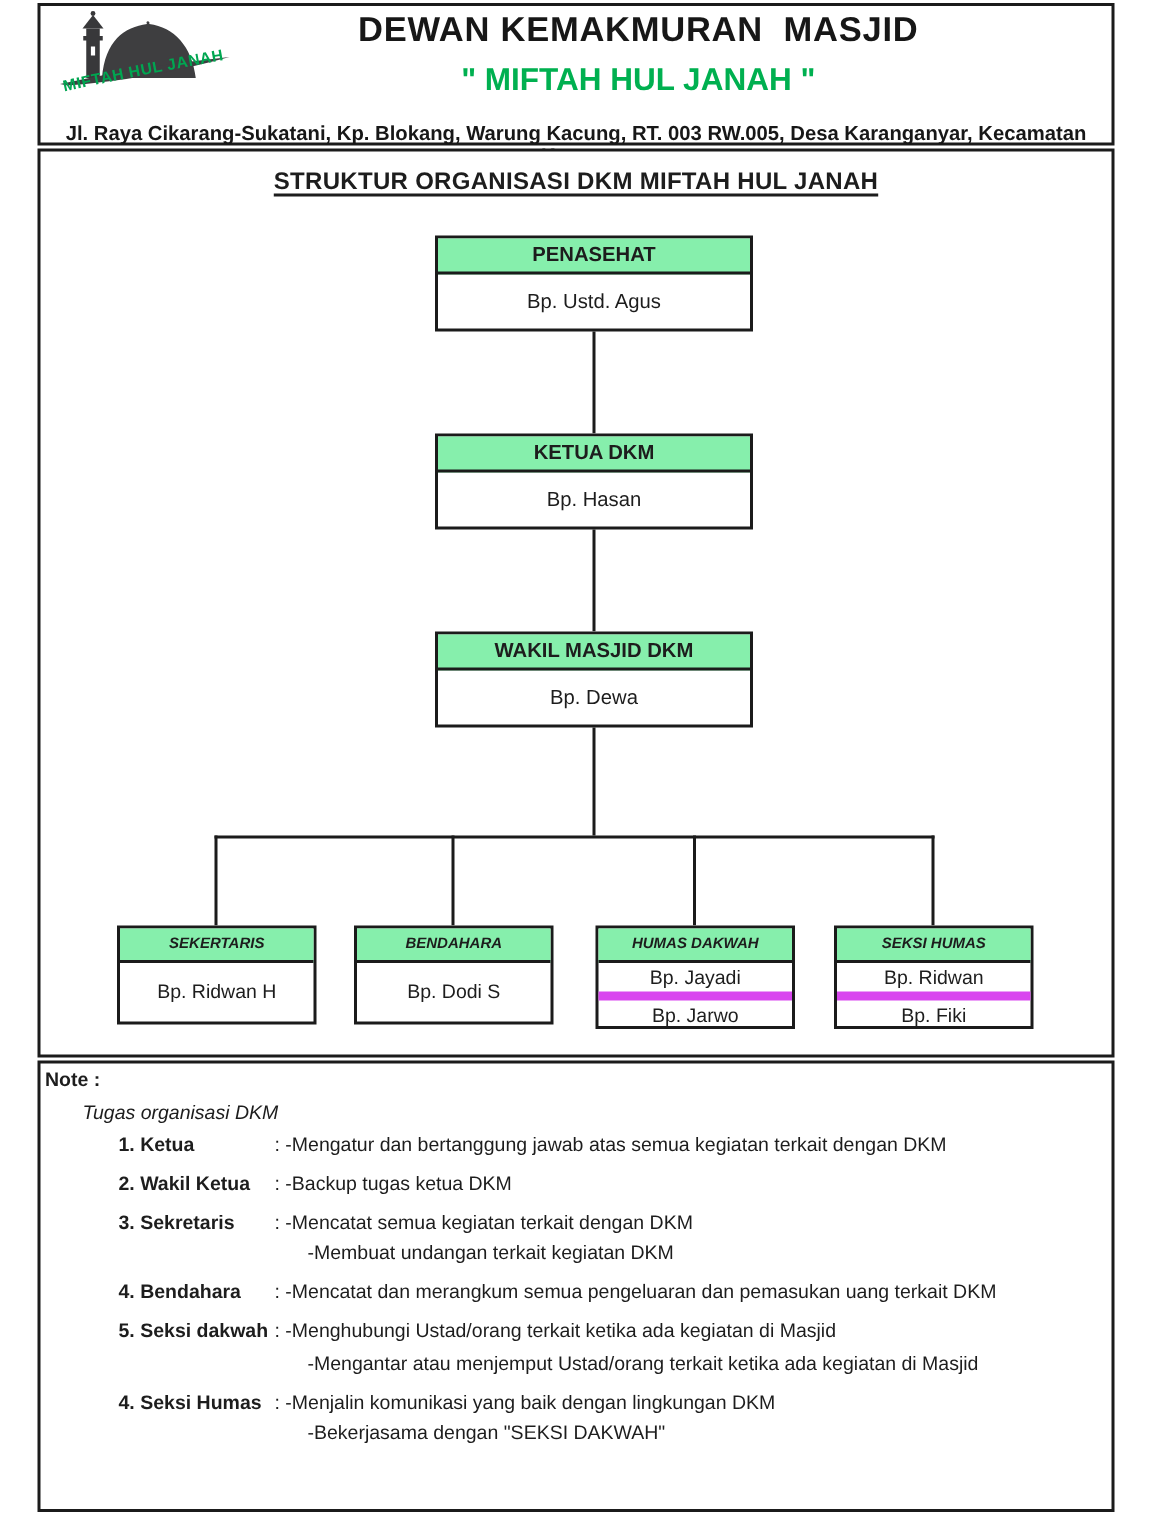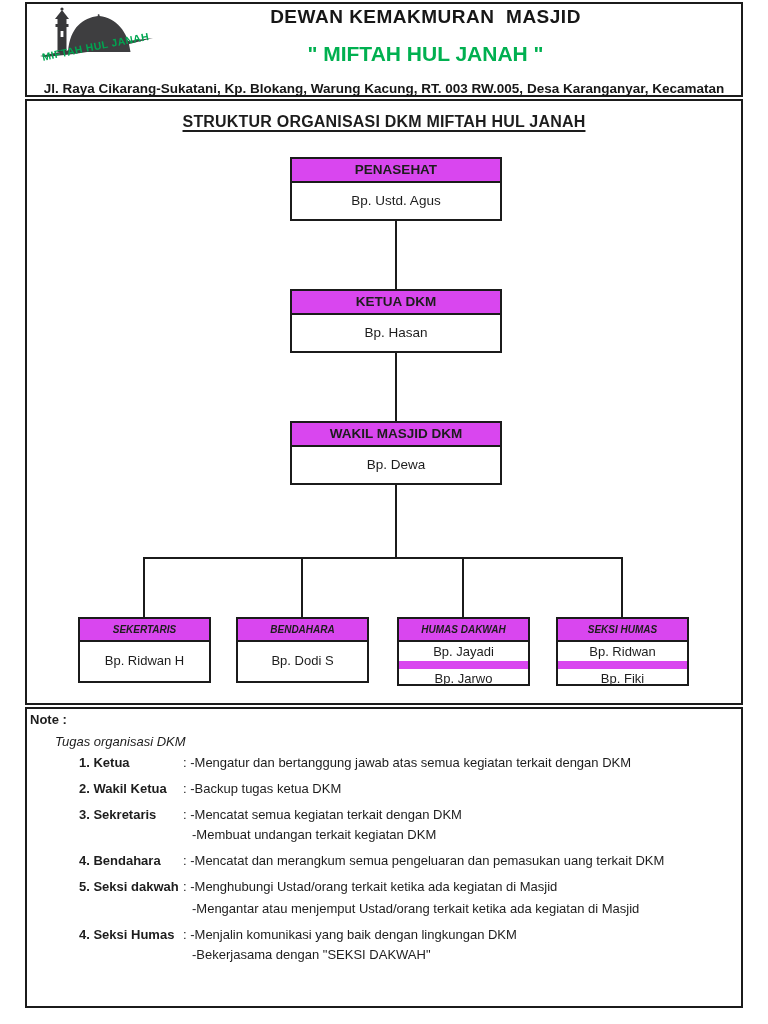--- a/index.html
+++ b/index.html
@@ -7,53 +7,53 @@
     position:relative; width:768px; height:1024px; background:#ffffff;
     font-family:"Liberation Sans","DejaVu Sans",sans-serif; color:#1d1d1d;
     overflow:hidden;
   }
   .box { position:absolute; left:25px; width:718px; border:2px solid #1b1b1b; background:#fff; box-sizing:border-box; }
 
   
   .header-box { top:2px; height:95px; }
   .logo { position:absolute; left:8px; top:1px; }
   .h-title { position:absolute; top:2px; left:0; right:0; padding-left:83px; text-align:center;
-             font-size:19px; font-weight:bold; letter-spacing:.5px; white-space:pre; color:#171717; }
+             font-size:23px; font-weight:bold; letter-spacing:.5px; white-space:pre; color:#171717; }
   .h-sub   { position:absolute; top:38px; left:0; right:0; padding-left:83px; text-align:center;
              font-size:21px; font-weight:bold; white-space:pre; color:#00B050; }
   .h-addr  { position:absolute; top:62px; left:0; right:0; text-align:center;
              font-size:13.5px; font-weight:bold; line-height:14.5px; color:#171717;margin-top:16px; }
 
   
   .chart-box { top:99px; height:606px;padding-left:48px; }
   .c-title { position:absolute; top:12px; left:0; right:0; text-align:center;
              font-size:16px; font-weight:bold; text-decoration:underline;
              text-decoration-thickness:2px; text-underline-offset:3px; letter-spacing:.2px; }
   .org-node { position:absolute; border:2px solid #1b1b1b; background:#fff; box-sizing:border-box; text-align:center; }
-  .org-head { background:#d946ef; border-bottom:2px solid #1b1b1b; font-weight:bold; }
+  .org-head { background:#86efac; border-bottom:2px solid #1b1b1b; font-weight:bold; }
   .n-top { width:212px; height:64px; }
   .n-top .org-head { height:22px; line-height:22px; font-size:13.5px; }
   .n-top .org-body { height:36px; line-height:36px; font-size:13.5px; }
   .n-bot { width:133px; }
   .n-bot .org-head { height:21px; line-height:21px; font-size:10px;font-style:italic; }
   .n-bot .org-body { height:37px; line-height:37px; font-size:13px; }
   .n-single { height:66px; }
   .n-double { height:69px; }
   .org-cell { height:19px; line-height:19px; font-size:13px; }
-  .org-cell + .org-cell { border-top:8px solid #d946ef; }
+  .org-cell + .org-cell { border-top:6px solid #d946ef; }
   .vline { position:absolute; width:2px; background:#1b1b1b; }
   .hline { position:absolute; height:2px; background:#1b1b1b; }
 
   
   .note-box { top:707px; height:301px; font-size:13px; }
   .nb-head { position:absolute; left:3px; top:3px; font-weight:bold; }
   .nb-sub  { position:absolute; left:28px; top:25px; font-style:italic; }
   .nrow { position:absolute; left:52px; white-space:nowrap; }
   .nlabel { display:inline-block; width:104px; font-weight:bold; }
-  .ncont .ntext { margin-left:9px; }
+  .ncont .ntext { margin-left:22px; }
 </style>
 </head>
 <body>
 
 <div class="page">
 
   <div class="box header-box">
     <svg class="logo" width="130" height="58" viewBox="0 0 130 58">
 
       <g>

